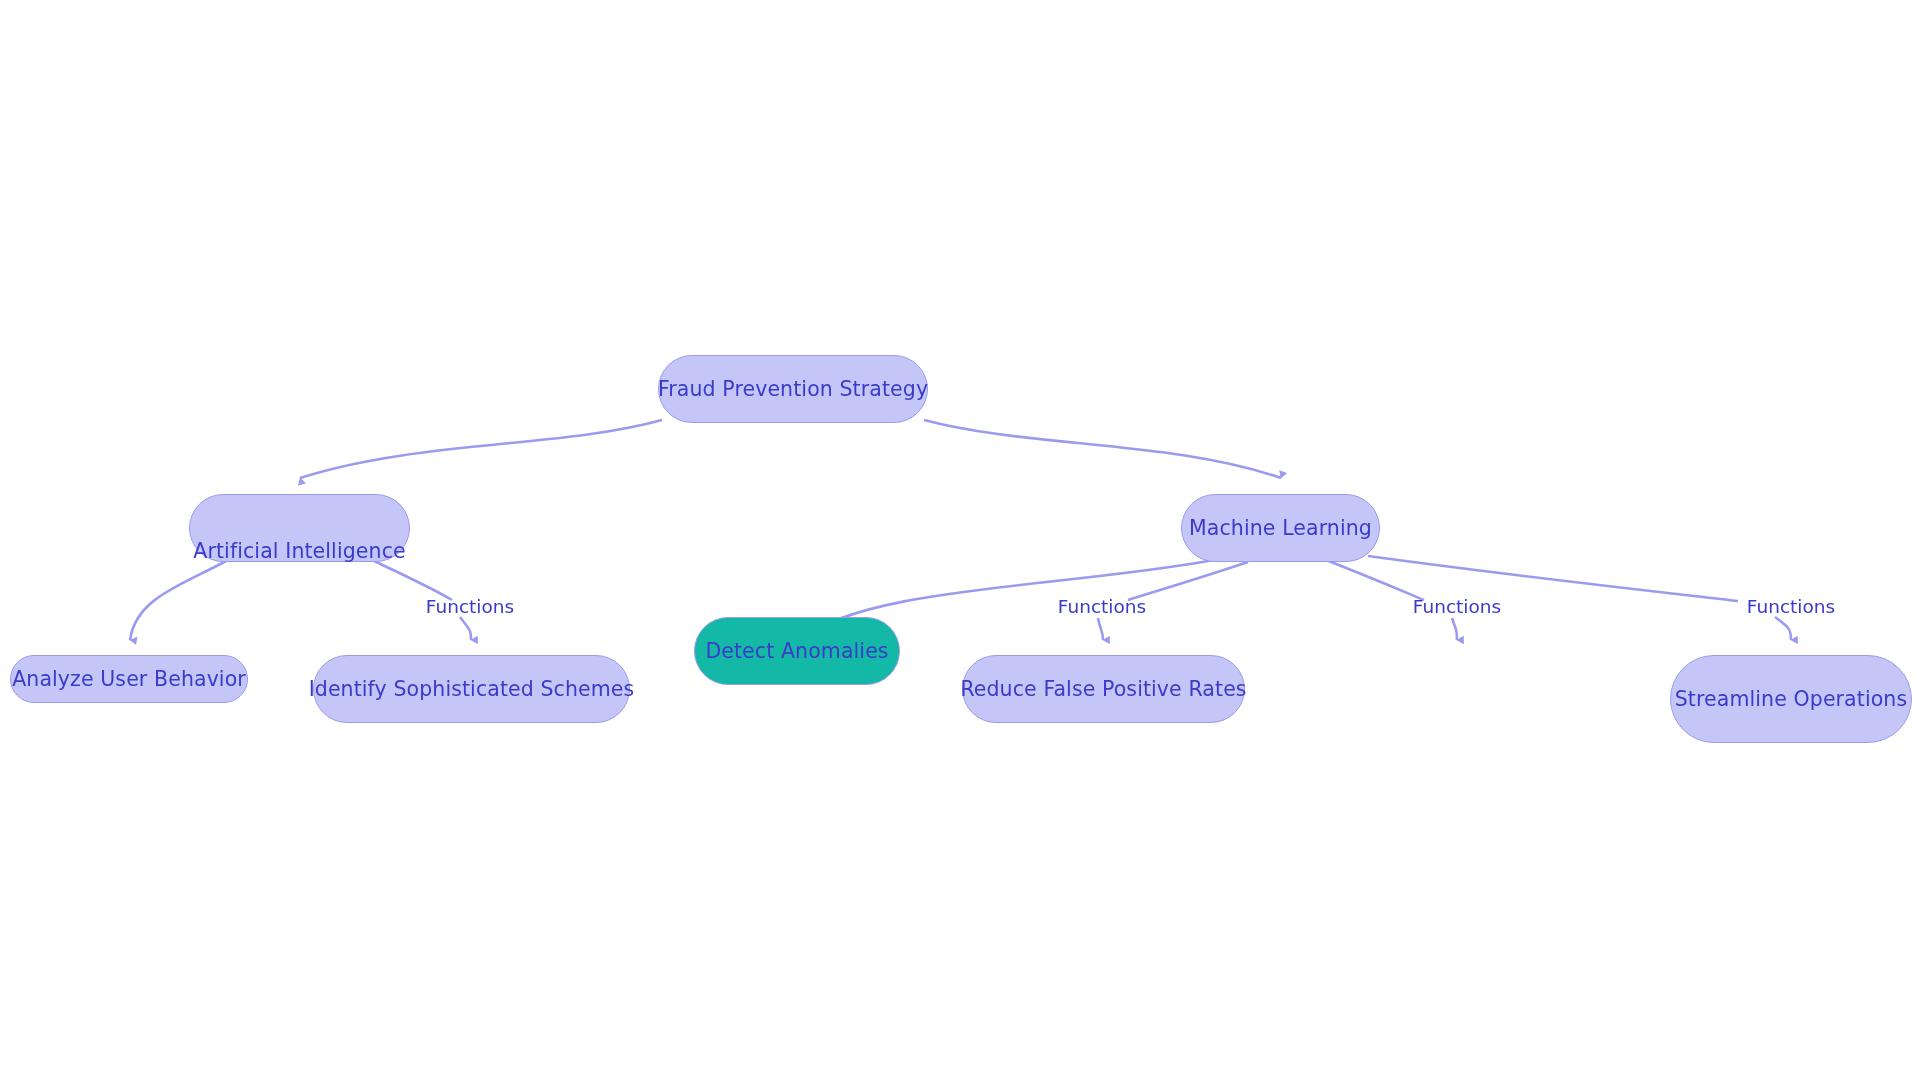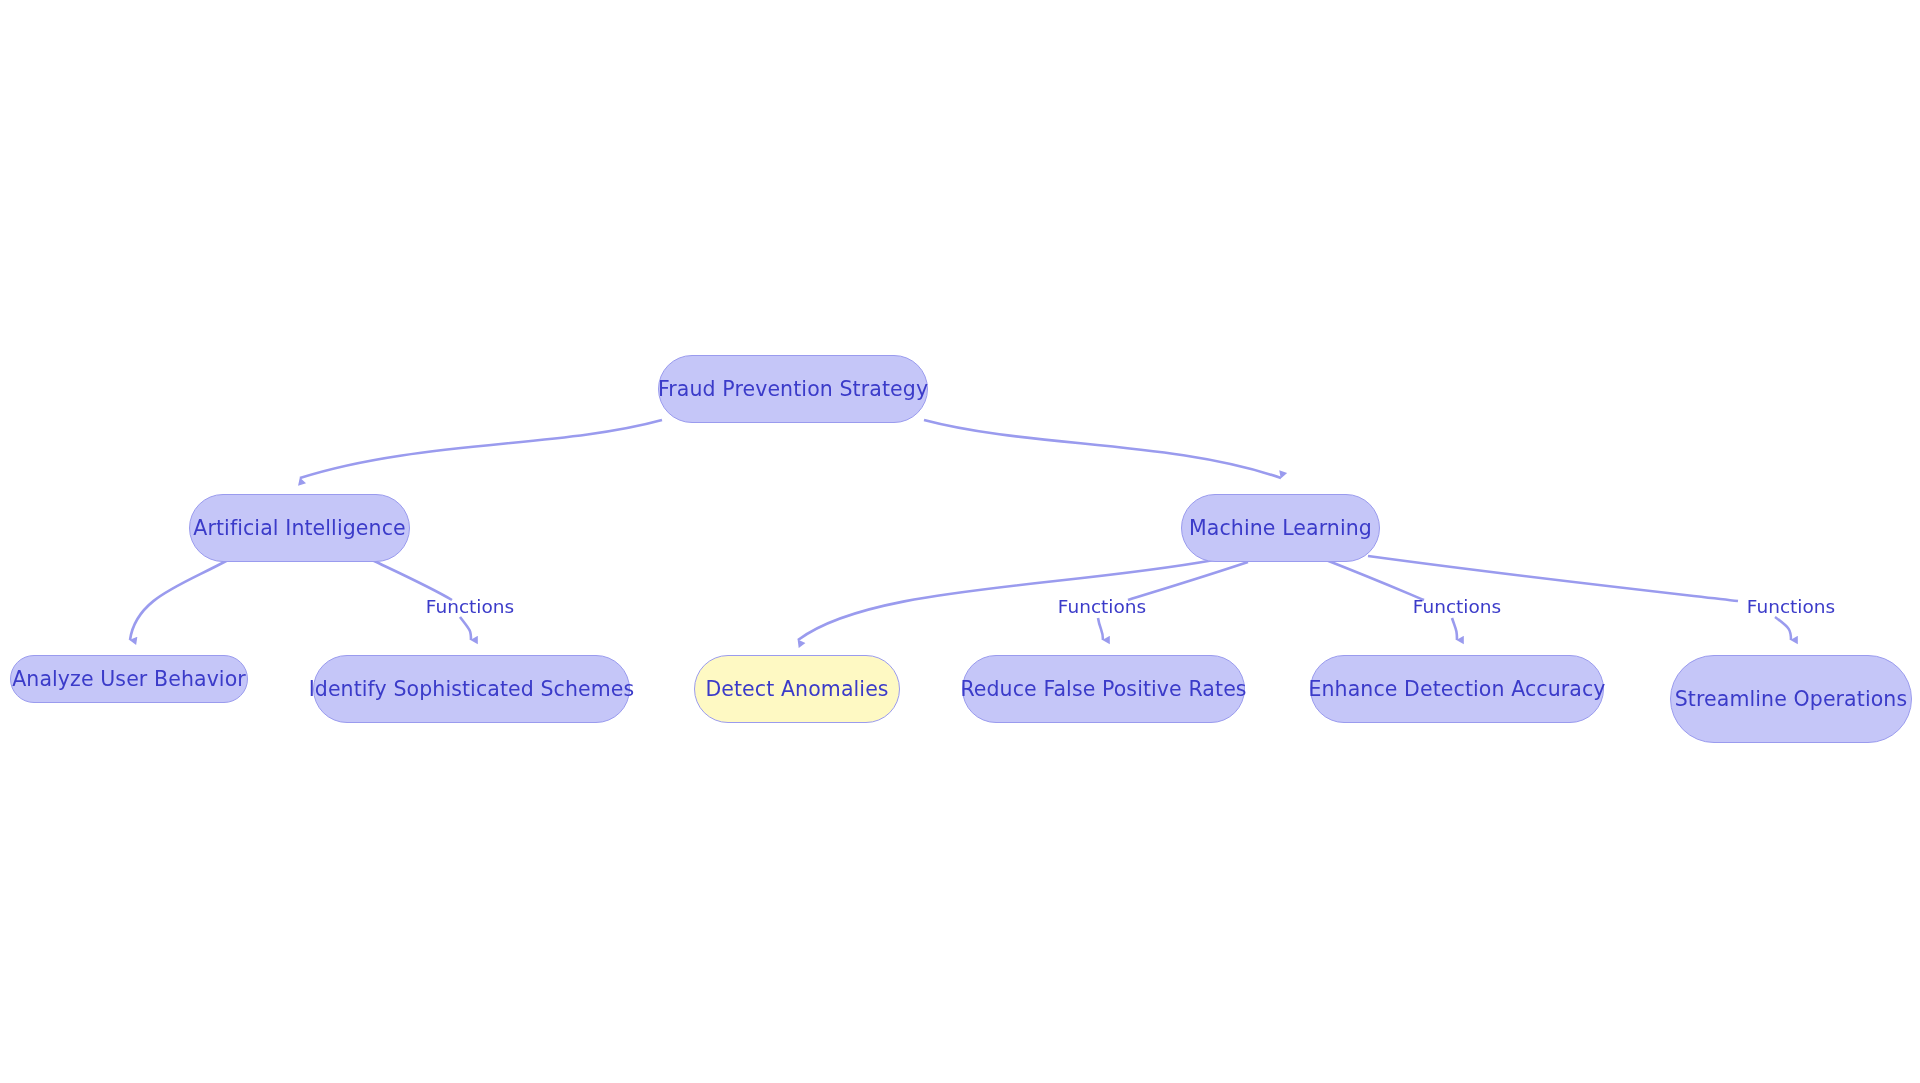--- a/index.html
+++ b/index.html
@@ -91,47 +91,44 @@
     <path d="M 1452,618 C 1456,630 1457,630 1457,640" fill="none" stroke="#9a9bee" stroke-width="2.6" marker-end="url(#arrowhead)"></path>
 
     <path d="M 1368,556 C 1530,578 1660,592 1738,601" fill="none" stroke="#9a9bee" stroke-width="2.6"></path>
     <path d="M 1775,617 C 1790,628 1791,630 1791,640" fill="none" stroke="#9a9bee" stroke-width="2.6" marker-end="url(#arrowhead)"></path>
   </svg>
 
   <div class="node" style="left: 658px; top: 355px; width: 270px; height: 68px; background: rgb(197, 198, 248); border-color: rgb(154, 155, 238); color: rgb(59, 59, 201);">
     <span class="node-label">Fraud Prevention Strategy</span>
   </div>
 
-  <div class="node" style="left: 189px; top: 494px; width: 221px; height: 68px; background: rgb(197, 198, 248); border-color: rgb(154, 155, 238); color: rgb(59, 59, 201);">
+  <div class="node" style="left: 189px; top: 494px; width: 221px; height: 68px; background: rgb(197, 198, 248); border-color: rgb(154, 155, 238); color: rgb(59, 59, 201); align-items: flex-end;">
     <span class="node-label">Artificial Intelligence</span>
   </div>
 
   <div class="node" style="left: 1181px; top: 494px; width: 199px; height: 68px; background: rgb(197, 198, 248); border-color: rgb(154, 155, 238); color: rgb(59, 59, 201); align-items: center;">
     <span class="node-label">Machine Learning</span>
   </div>
 
   <div class="node" style="left: 10px; top: 655px; width: 238px; height: 48px; background: rgb(197, 198, 248); border-color: rgb(154, 155, 238); color: rgb(59, 59, 201);">
     <span class="node-label">Analyze User Behavior</span>
   </div>
 
   <div class="node" style="left: 313px; top: 655px; width: 317px; height: 68px; background: rgb(197, 198, 248); border-color: rgb(154, 155, 238); color: rgb(59, 59, 201);">
     <span class="node-label">Identify Sophisticated Schemes</span>
   </div>
 
-  <div class="node" style="left: 694px; top: 655px; width: 206px; height: 68px; background: #fef9c3; border-color: rgb(154, 155, 238); color: rgb(59, 59, 201);">
+  <div class="node" style="left: 694px; top: 617px; width: 206px; height: 68px; background: #14b8a6; border-color: rgb(154, 155, 238); color: rgb(59, 59, 201);">
     <span class="node-label">Detect Anomalies</span>
   </div>
 
   <div class="node" style="left: 962px; top: 655px; width: 283px; height: 68px; background: rgb(197, 198, 248); border-color: rgb(154, 155, 238); color: rgb(59, 59, 201);">
     <span class="node-label">Reduce False Positive Rates</span>
   </div>
 
-  <div class="node" style="left: 1310px; top: 655px; width: 294px; height: 68px; background: rgb(197, 198, 248); border-color: rgb(154, 155, 238); color: rgb(59, 59, 201);">
-    <span class="node-label">Enhance Detection Accuracy</span>
-  </div>
 
   <div class="node" style="left: 1670px; top: 655px; width: 242px; height: 88px; background: rgb(197, 198, 248); border-color: rgb(154, 155, 238); color: rgb(59, 59, 201);">
     <span class="node-label">Streamline Operations</span>
   </div>
 
   <div class="edge-label" style="left: 470px; top: 607px; color: rgb(59, 59, 201);">Functions</div>
   <div class="edge-label" style="left: 1102px; top: 607px; color: rgb(59, 59, 201);">Functions</div>
   <div class="edge-label" style="left: 1457px; top: 607px; color: rgb(59, 59, 201);">Functions</div>
   <div class="edge-label" style="left: 1791px; top: 607px; color: rgb(59, 59, 201);">Functions</div>
 

